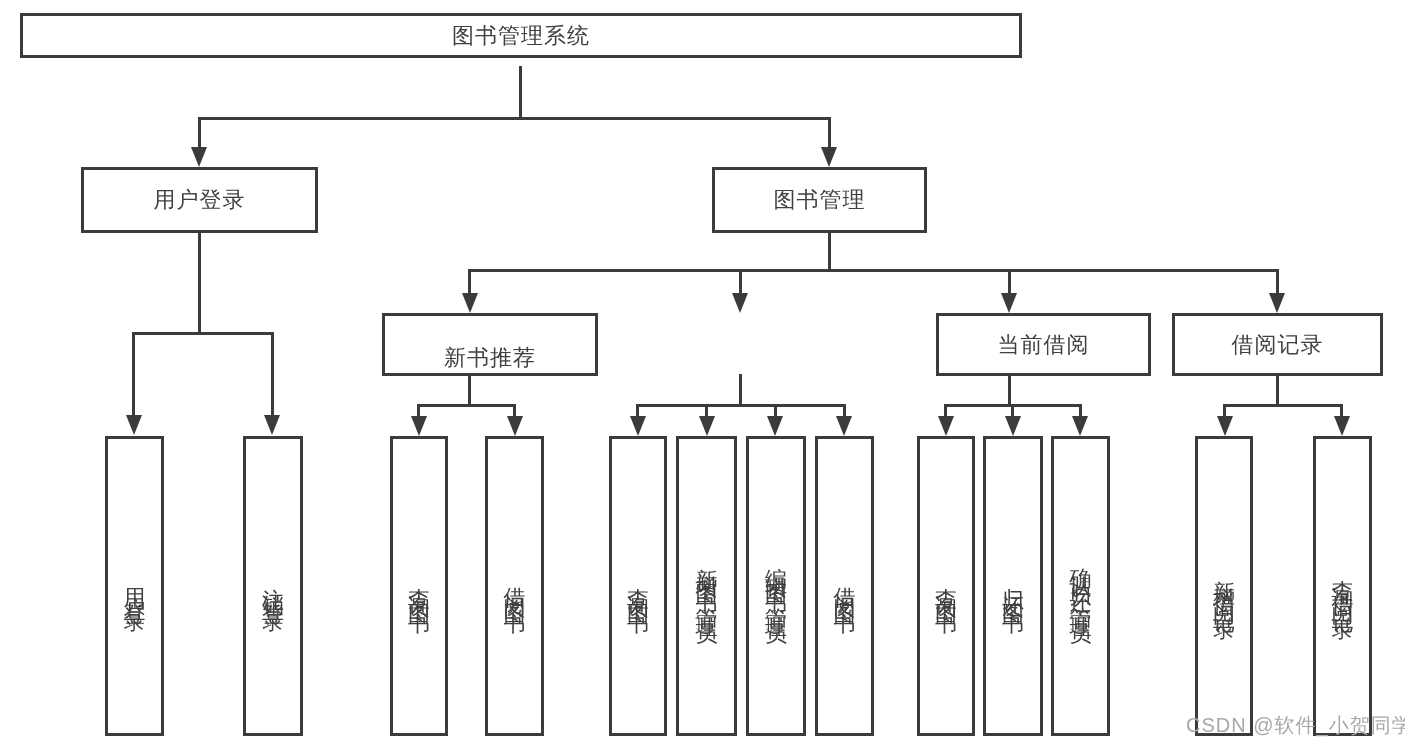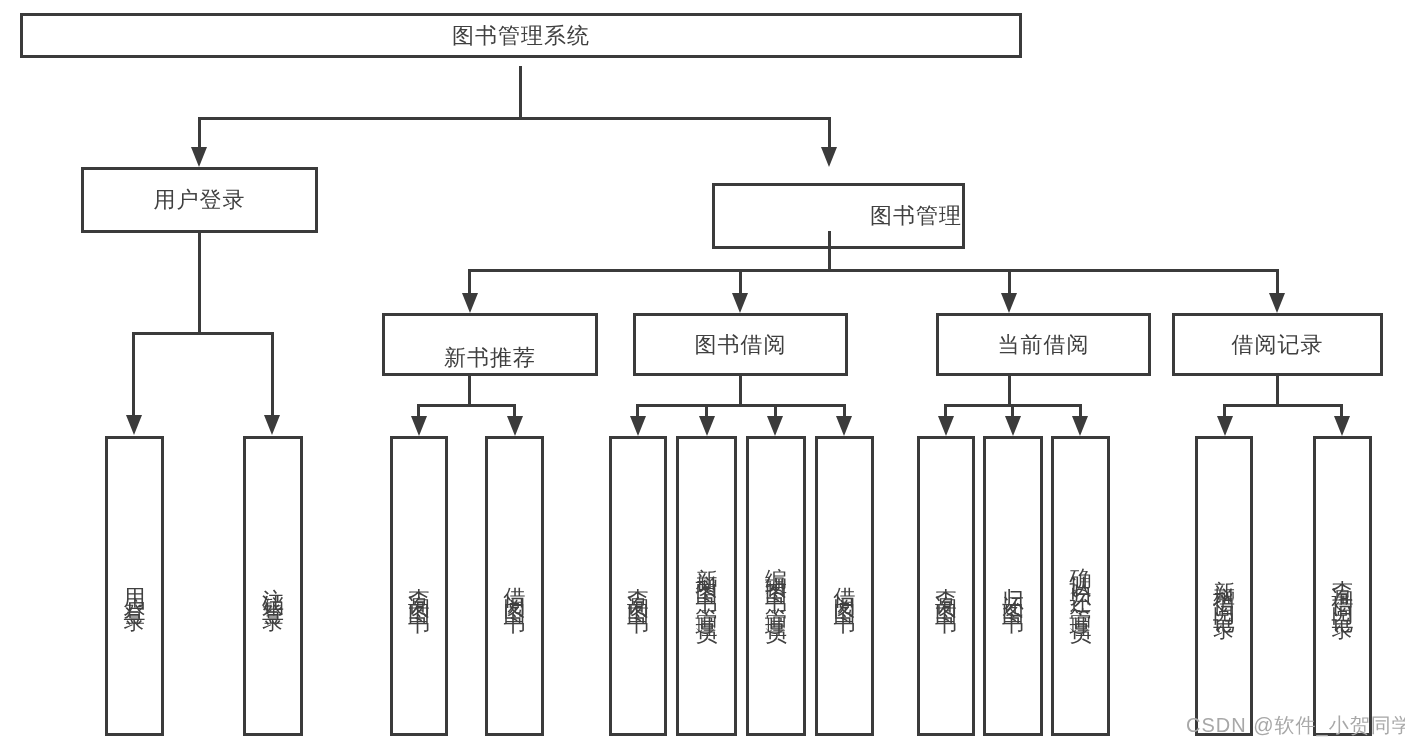--- a/index.html
+++ b/index.html
@@ -37,21 +37,21 @@
   .arrow {
     position: absolute;
     width: 0; height: 0;
     border-left: 8px solid transparent;
     border-right: 8px solid transparent;
     border-top: 20px solid #3b3b3b;
   }
   
   .root   { left:20px;  top:13px;  width:1002px; height:45px; }
   .l2-a   { left:81px;  top:167px; width:237px;  height:66px; }
-  .l2-b   { left:712px; top:183px; width:253px;  height:66px;justify-content:flex-end; }
+  .l2-b   { left:712px; top:167px; width:215px;  height:66px; }
   .l3-a   { left:382px; top:313px; width:216px;  height:63px;align-items:flex-end; }
   .l3-b   { left:633px; top:313px; width:215px;  height:63px; }
   .l3-c   { left:936px; top:313px; width:215px;  height:63px; }
   .l3-d   { left:1172px;top:313px; width:211px;  height:63px; }
   .leaf   { top:436px; height:300px; }
   .lf1  { left:105px;  width:59px; }
   .lf2  { left:243px;  width:60px; }
   .lf3  { left:390px;  width:58px; }
   .lf4  { left:485px;  width:59px; }
   .lf5  { left:609px;  width:58px; }
@@ -86,23 +86,20 @@
   <div class="box l2-a">
     <span>用户登录</span>
   </div>
   <div class="box l2-b">
     <span>图书管理</span>
   </div>
 
   <div class="box l3-a">
     <span>新书推荐</span>
   </div>
-  <div class="box l3-b">
-    <span>图书借阅</span>
-  </div>
   <div class="box l3-c">
     <span>当前借阅</span>
   </div>
   <div class="box l3-d">
     <span>借阅记录</span>
   </div>
 
   <div class="box vbox leaf lf1">
       <span>用户登录</span>
     </div>

